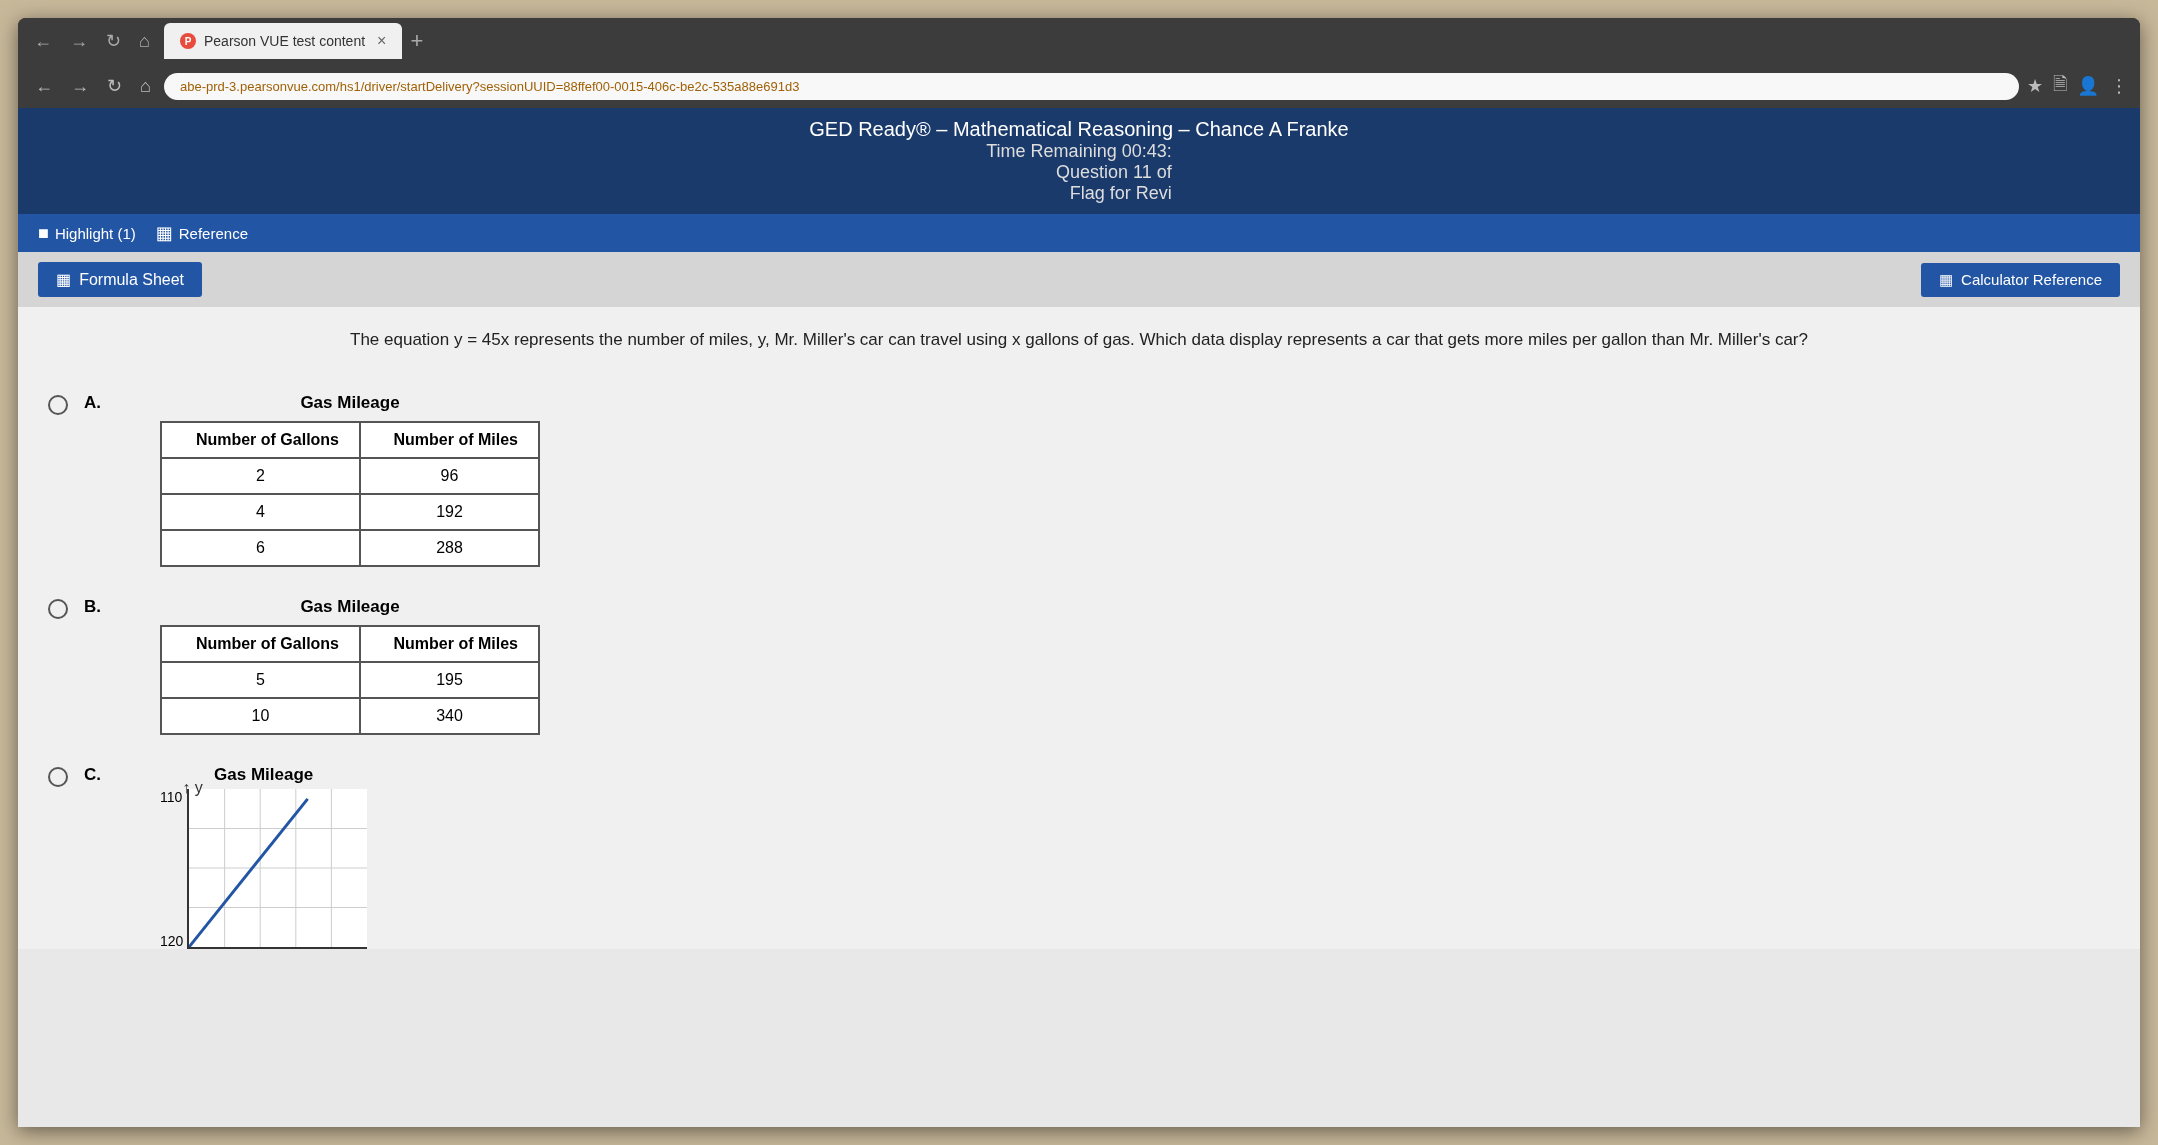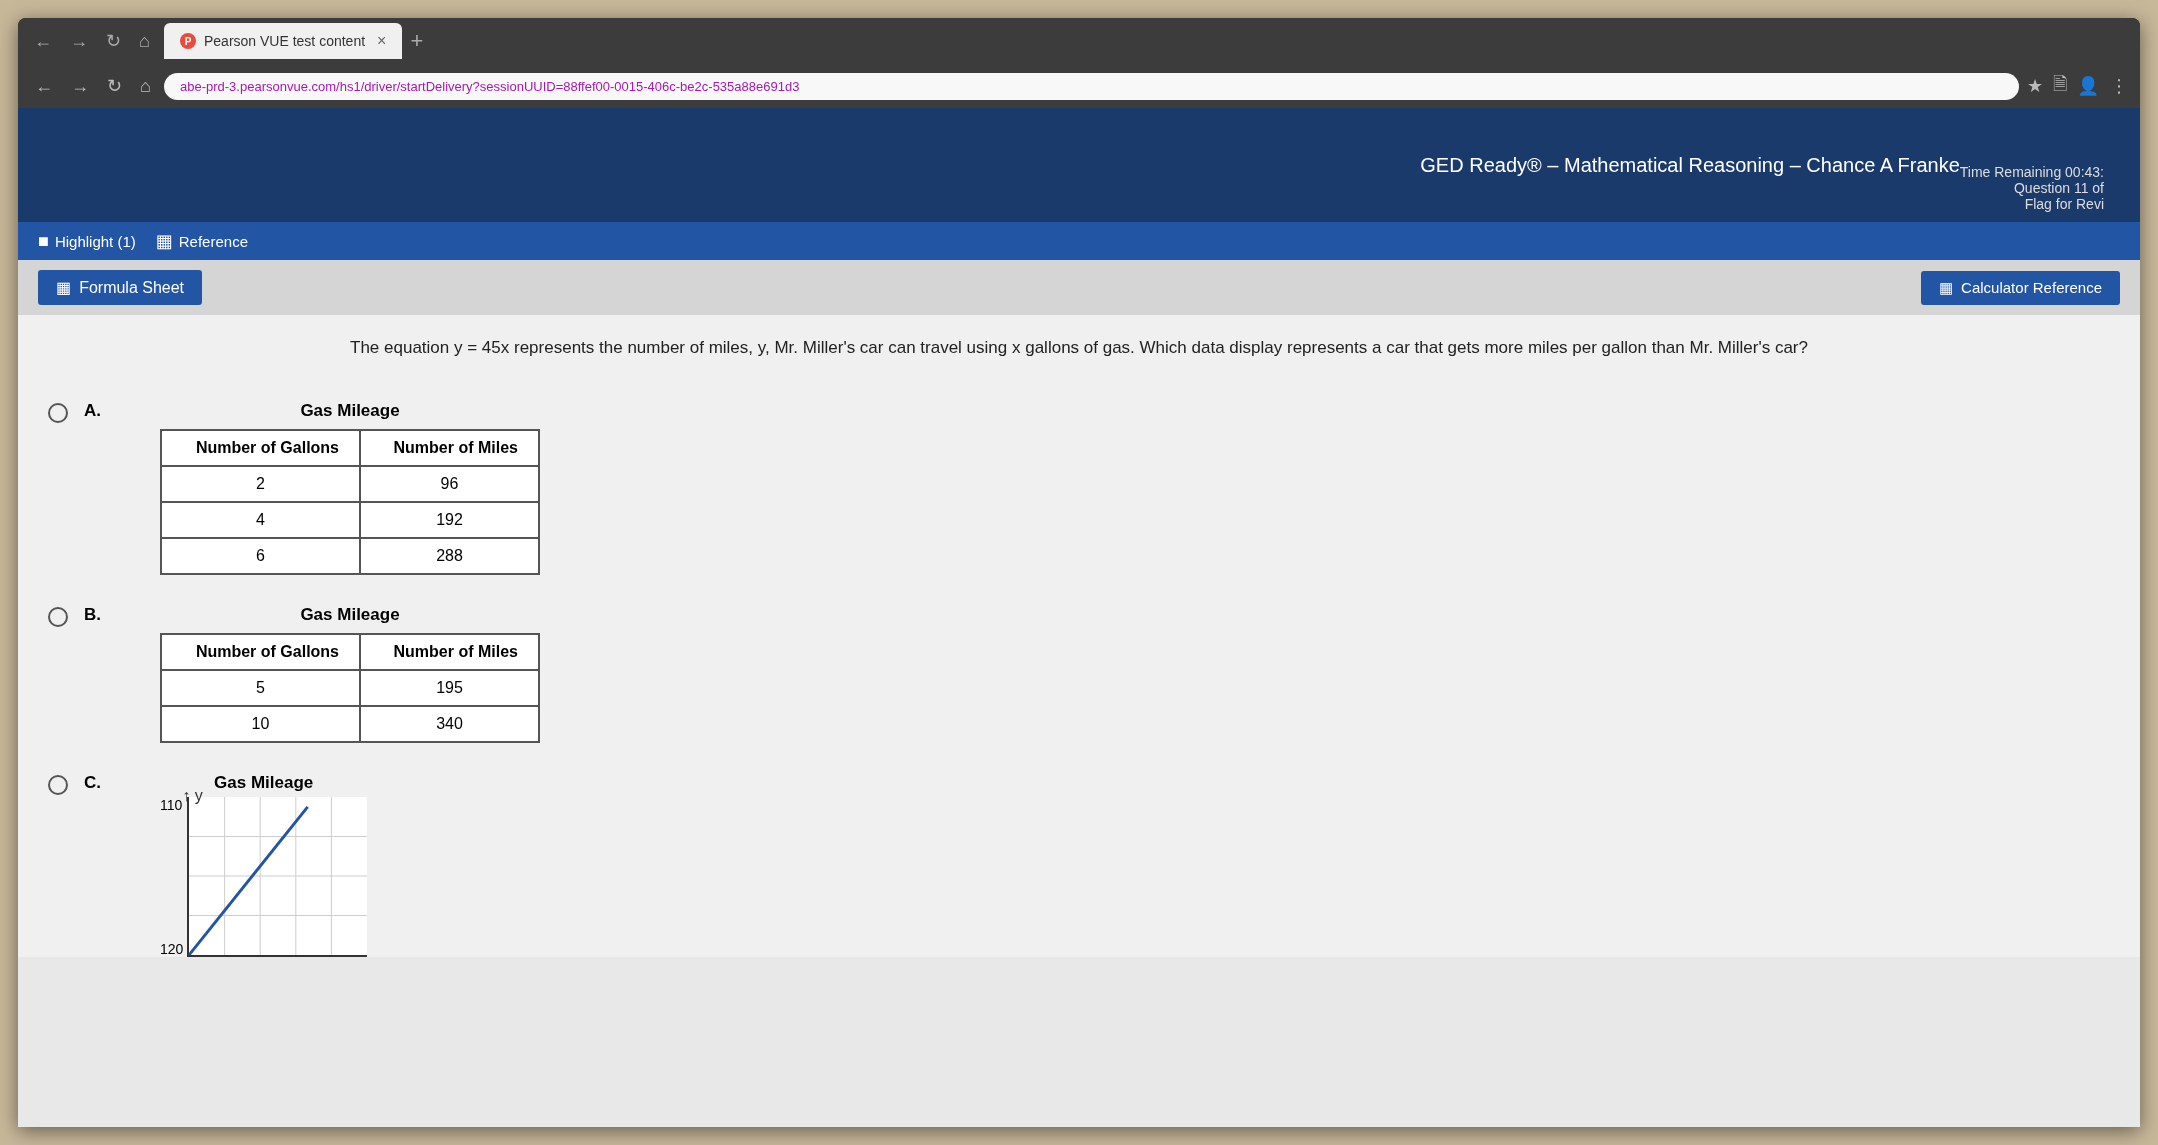--- a/index.html
+++ b/index.html
@@ -102,21 +102,21 @@
       padding: 2px 5px;
     }
 
     .address-bar {
       flex: 1;
       background: #f8f8f8;
       border: none;
       border-radius: 20px;
       padding: 6px 16px;
       font-size: 13px;
-      color: #a21caf;
+      color: #a16207;
       outline: none;
     }
 
     .addr-icons {
       display: flex;
       gap: 10px;
       align-items: center;
     }
 
     .addr-icon {
@@ -132,39 +132,39 @@
       top: 90px;
       left: 0;
       right: 0;
       bottom: 0;
     }
 
     
     .header-bar {
       background: #1a3a6b;
       color: white;
-      padding: 10px 36px;
+      padding: 10px 24px;
       display: flex;
       align-items: center;
       justify-content: flex-end;
+      flex-direction: column;
     }
 
     .header-title {
       font-size: 20px;
       font-weight: normal;
       color: white;
     }
 
     .header-right {
       display: flex;
       flex-direction: column;
       align-items: flex-end;
-      font-size: 14px;
+      font-size: 18px;
       color: #ddd;
-      margin-top: 46px;
     }
 
     
     .toolbar-bar {
       background: #2255a4;
       padding: 8px 20px;
       display: flex;
       align-items: center;
       gap: 20px;
     }

